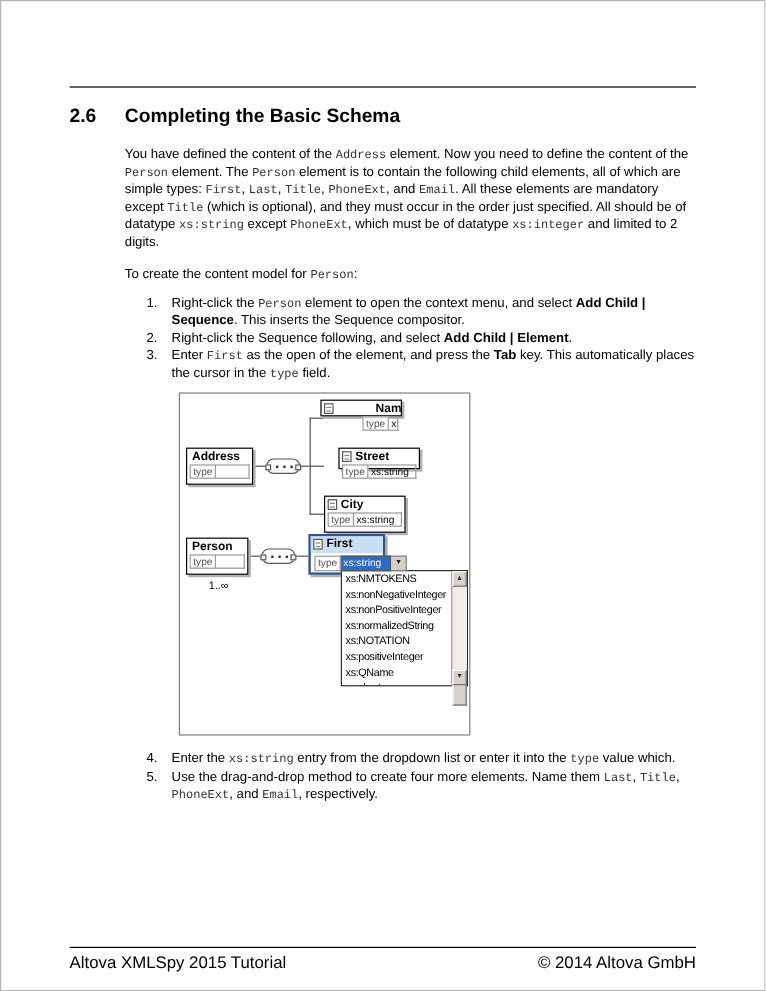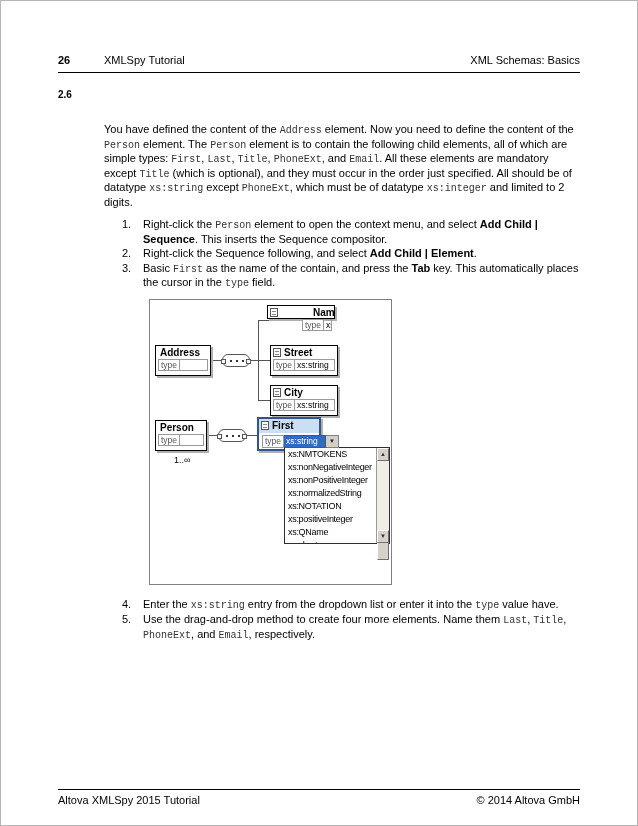--- a/index.html
+++ b/index.html
@@ -9,25 +9,25 @@
   .page { position:relative; width:638px; height:826px; background:#fff;
           border:1px solid #b5b5b5; overflow:hidden; margin:0 auto; }
 
   
   .header { position:absolute; top:53px; left:57px; right:57px; display:flex; font-size:11px; }
   .header .pgnum { font-weight:bold; width:46px; }
   .header .rtitle { margin-left:auto; }
   .rule { position:absolute; left:57px; right:57px; border-top:1px solid #000; }
   .rule-top { top:71px; }
   .rule-bottom { top:788px; }
-  .footer { position:absolute; top:793px; left:57px; right:57px; display:flex; font-size:11px; }
+  .footer { position:absolute; top:793px; left:57px; right:57px; display:flex; font-size:14px; }
   .footer .fright { margin-left:auto; }
 
   
-  .section { position:absolute; top:88px; left:57px; display:flex; font-size:10px; font-weight:bold; }
+  .section { position:absolute; top:88px; left:57px; display:flex; font-size:16px; font-weight:bold; }
   .section .num { width:46px; }
 
   
   .main { position:absolute; top:122px; left:103px; width:478px; font-size:11px; line-height:13.5px; }
   .seg-code { font-family:"Liberation Mono","DejaVu Sans Mono",monospace; font-size:10px; color:#333; }
   .seg-bold { font-weight:bold; }
   .leadin { margin-top:14px; }
   .steps { margin-top:9px; }
   .step { display:flex; margin-left:18px; margin-bottom:1px; }
   .step-num { width:21px; flex:none; }
@@ -88,48 +88,45 @@
             font-size:6px; line-height:11px; text-align:center; color:#333; }
   .sb-up { top:0; } .sb-down { bottom:0; }
   .sb-thumb { position:absolute; left:0; top:90px; width:12px; height:22px; background:#d6d2ca;
               border:1px solid; border-color:#fff #6f6f6f #6f6f6f #fff; }
 </style>
 </head>
 <body>
 
 <div class="page">
 
-  <div class="header">
-    <span class="pgnum">26</span>
-    <span>XMLSpy Tutorial</span>
-    <span class="rtitle">XML Schemas: Basics</span>
-  </div>
   <div class="rule rule-top"></div>
 
   <div class="section">
     <span class="num">2.6</span>
+    <span>Completing the Basic Schema</span>
   </div>
 
   <div class="main">
 
     <div class="para"><span>You have defined the content of the </span><span class="seg-code">Address</span><span> element. Now you need to define the content of the </span><span class="seg-code">Person</span><span> element. The </span><span class="seg-code">Person</span><span> element is to contain the following child elements, all of which are simple types: </span><span class="seg-code">First</span><span>, </span><span class="seg-code">Last</span><span>, </span><span class="seg-code">Title</span><span>, </span><span class="seg-code">PhoneExt</span><span>, and </span><span class="seg-code">Email</span><span>. All these elements are mandatory except </span><span class="seg-code">Title</span><span> (which is optional), and they must occur in the order just specified. All should be of datatype </span><span class="seg-code">xs:string</span><span> except </span><span class="seg-code">PhoneExt</span><span>, which must be of datatype </span><span class="seg-code">xs:integer</span><span> and limited to 2 digits.</span></div>
 
+    <div class="leadin"><span>To create the content model for </span><span class="seg-code">Person</span><span>:</span></div>
 
     <div class="steps">
       <div class="step">
         <span class="step-num">1.</span>
         <div class="step-text"><span>Right-click the </span><span class="seg-code">Person</span><span> element to open the context menu, and select </span><span class="seg-bold">Add Child | Sequence</span><span>. This inserts the Sequence compositor.</span></div>
       </div>
       <div class="step">
         <span class="step-num">2.</span>
         <div class="step-text"><span>Right-click the Sequence following, and select </span><span class="seg-bold">Add Child | Element</span><span>.</span></div>
       </div>
       <div class="step">
         <span class="step-num">3.</span>
-        <div class="step-text"><span>Basic </span><span class="seg-code">First</span><span> as the name of the contain, and press the </span><span class="seg-bold">Tab</span><span> key. This automatically places the cursor in the </span><span class="seg-code">type</span><span> field.</span></div>
+        <div class="step-text"><span>Enter </span><span class="seg-code">First</span><span> as the open of the element, and press the </span><span class="seg-bold">Tab</span><span> key. This automatically places the cursor in the </span><span class="seg-code">type</span><span> field.</span></div>
       </div>
     </div>
 
     <div class="figure">
 
       <div class="hline" style="left:61px; top:60px; width:11px;"></div>
       <div class="hline" style="left:100px; top:60px; width:20px;"></div>
       <div class="vline" style="left:108px; top:20px; height:81px;"></div>
       <div class="hline" style="left:108px; top:20px; width:12px;"></div>
       <div class="hline" style="left:108px; top:100px; width:12px;"></div>
@@ -155,21 +152,21 @@
 
       <div class="el-box" style="left:117px; top:5px; width:68px; height:14px;padding-left:32px;">
         <span class="el-icon"></span>
         <div class="el-title">Name</div>
         <div class="el-type">
           <span class="t-cap">type</span>
           <span class="t-val">xs:string</span>
         </div>
       </div>
 
-      <div class="el-box" style="left:120px; top:45px; width:68px; height:31px;">
+      <div class="el-box" style="left:132px; top:45px; width:68px; height:18px;">
         <span class="el-icon"></span>
         <div class="el-title">Street</div>
         <div class="el-type">
           <span class="t-cap">type</span>
           <span class="t-val">xs:string</span>
         </div>
       </div>
 
       <div class="el-box" style="left:120px; top:85px; width:68px; height:31px;">
         <span class="el-icon"></span>
@@ -225,21 +222,21 @@
           <div class="sb-thumb"></div>
           <div class="sb-btn sb-down"><span>▼</span></div>
         </div>
       </div>
 
     </div>
 
     <div class="steps steps-after">
       <div class="step">
         <span class="step-num">4.</span>
-        <div class="step-text"><span>Enter the </span><span class="seg-code">xs:string</span><span> entry from the dropdown list or enter it into the </span><span class="seg-code">type</span><span> value have.</span></div>
+        <div class="step-text"><span>Enter the </span><span class="seg-code">xs:string</span><span> entry from the dropdown list or enter it into the </span><span class="seg-code">type</span><span> value which.</span></div>
       </div>
       <div class="step">
         <span class="step-num">5.</span>
         <div class="step-text"><span>Use the drag-and-drop method to create four more elements. Name them </span><span class="seg-code">Last</span><span>, </span><span class="seg-code">Title</span><span>, </span><span class="seg-code">PhoneExt</span><span>, and </span><span class="seg-code">Email</span><span>, respectively.</span></div>
       </div>
     </div>
 
   </div>
 
   <div class="rule rule-bottom"></div>

